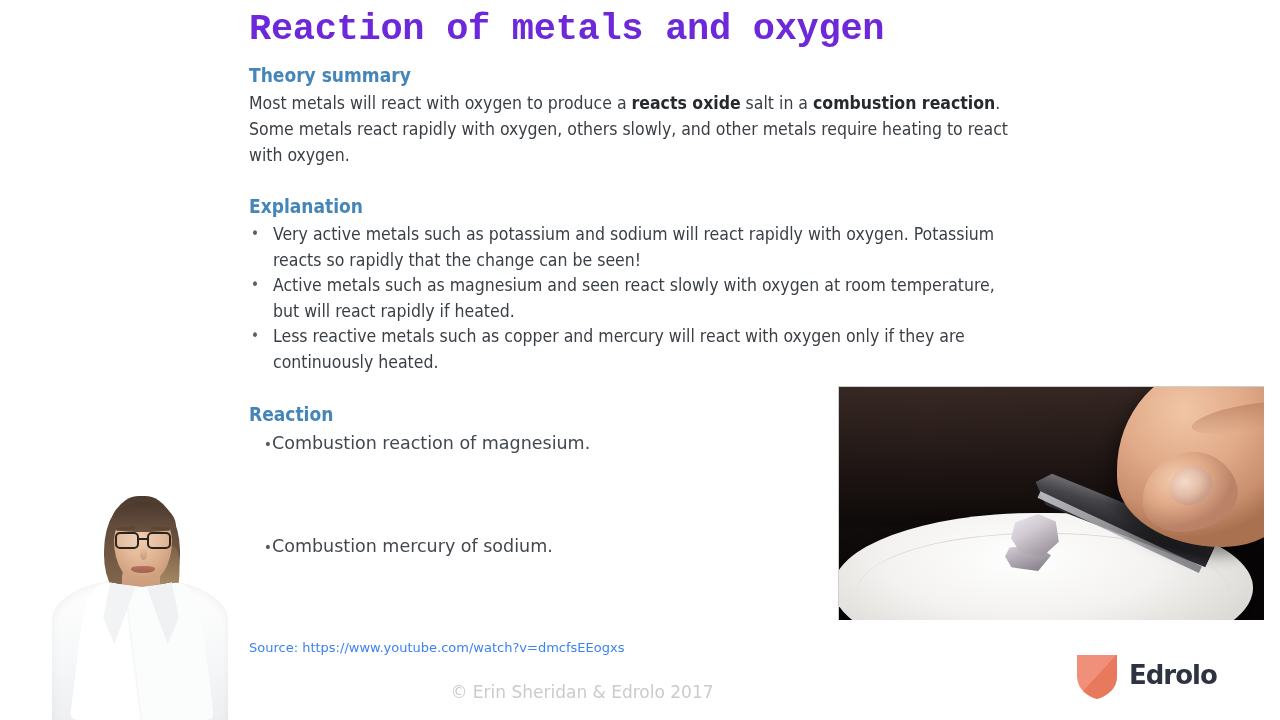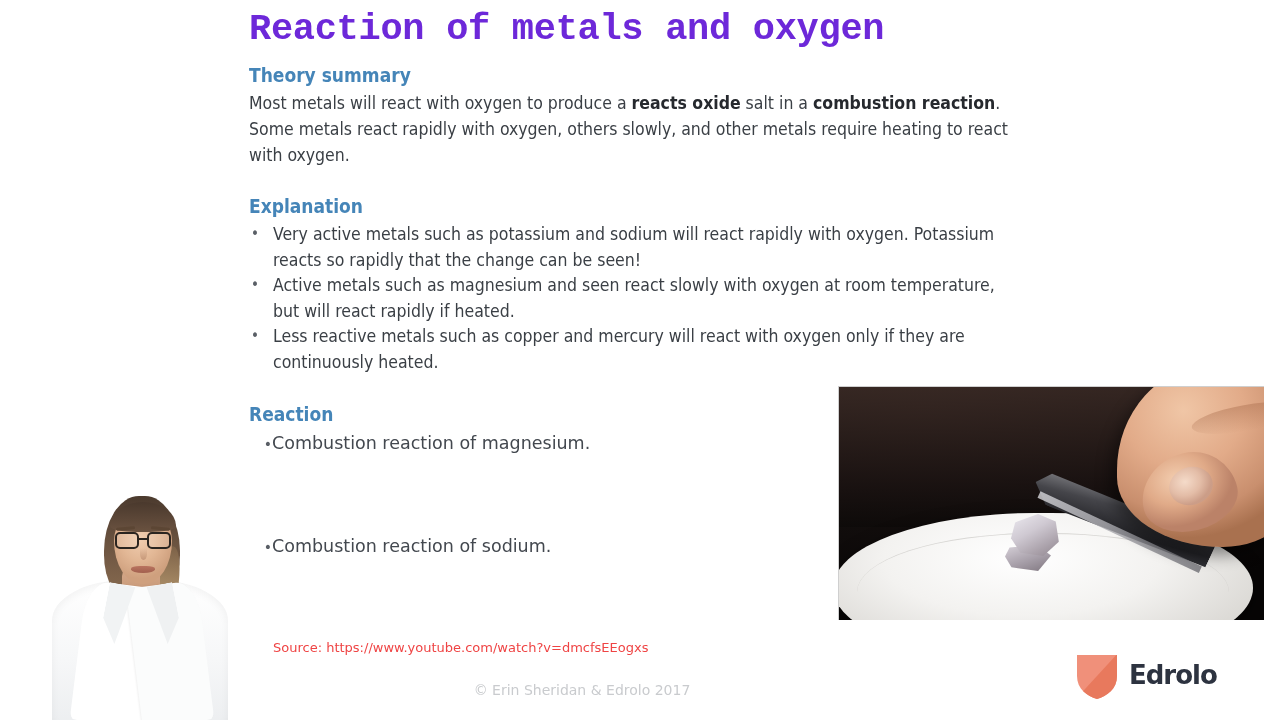--- a/index.html
+++ b/index.html
@@ -61,29 +61,28 @@
     font-family:"DejaVu Sans","Liberation Sans",sans-serif;
     white-space:nowrap;
     text-align:right;
   }
   .ex-bullet .dot { display:inline-block; width:23px; color:#5a5f66; font-size:14px; }
   #ex-1 { top:432px; }
   #ex-2 { top:535px; }
 
   .source {
     position:absolute; left:249px; top:640px;
-    font-size:13px; color:#ef4444;
+    font-size:13px; color:#3b82f6;
     font-family:"DejaVu Sans","Liberation Sans",sans-serif;
     white-space:nowrap;
-    margin-left:24px;
   }
   .copyright {
     position:absolute; left:0; top:682px; width:1164px;
     text-align:center;
-    font-size:14px; color:#c9cbce;
+    font-size:17px; color:#c9cbce;
     font-family:"DejaVu Sans","Liberation Sans",sans-serif;
   }
 
   
   #video-frame {
     position:absolute; left:838px; top:386px; width:426px; height:234px;
     background:#0d0b0b; overflow:hidden;
     border-top:1px solid #cfcfcf; border-left:1px solid #cfcfcf;
   }
   #video-frame .vignette {
@@ -279,21 +278,21 @@
       <li><span class="dot">•</span><span>Very active metals such as potassium and sodium will react rapidly with oxygen.  Potassium reacts so rapidly that the change can be seen!</span></li>
       <li><span class="dot">•</span><span>Active metals such as magnesium and seen react slowly with oxygen at room temperature, but will react rapidly if heated.</span></li>
       <li><span class="dot">•</span><span>Less reactive metals such as copper and mercury will react with oxygen only if they are continuously heated.</span></li>
     </ul>
 
   <div class="sec-head" id="head-examples">Reaction</div>
   <div class="ex-bullet" id="ex-1">
     <span class="dot">•</span><span>Combustion reaction of magnesium.</span>
   </div>
   <div class="ex-bullet" id="ex-2">
-    <span class="dot">•</span><span>Combustion reaction of sodium.</span>
+    <span class="dot">•</span><span>Combustion mercury of sodium.</span>
   </div>
 
   <div id="video-frame">
     <div class="vignette"></div>
     <div class="backwash"></div>
     <div class="plate"></div>
     <div class="plate-rim"></div>
     <div class="metal2"></div>
     <div class="metal"></div>
     <div class="blade"></div>

